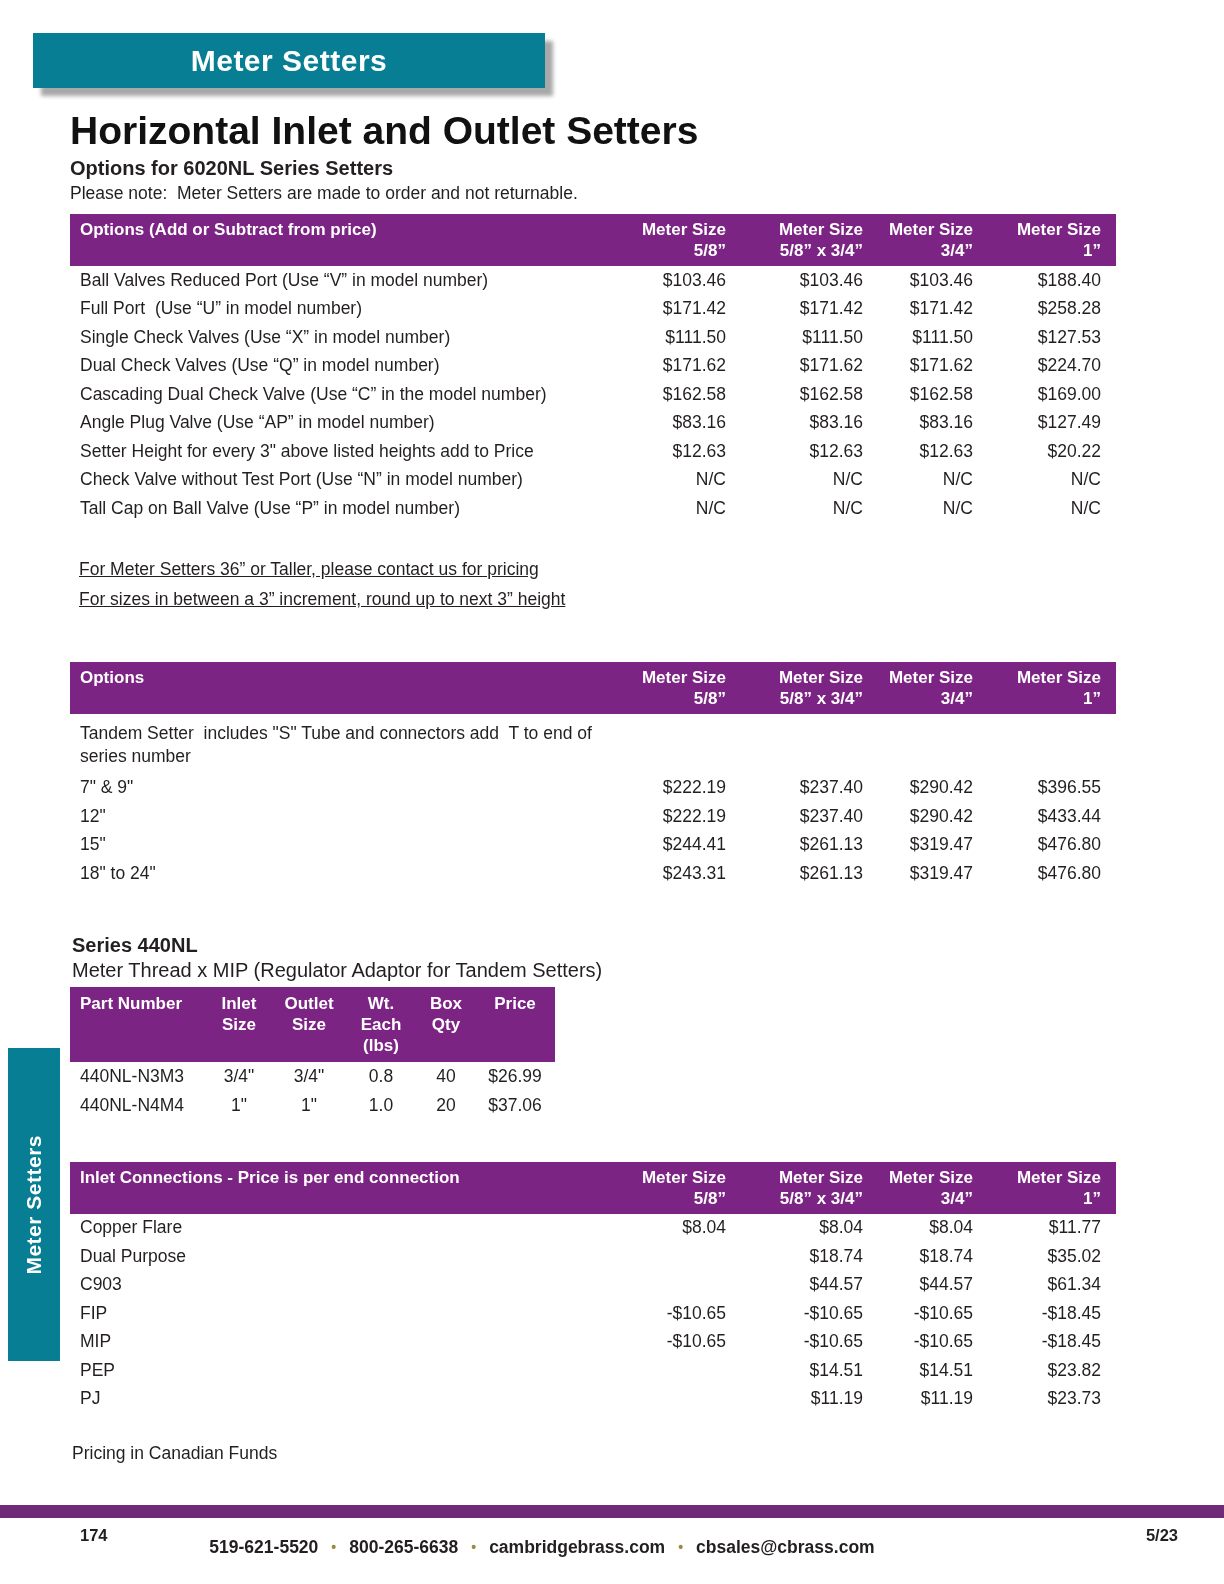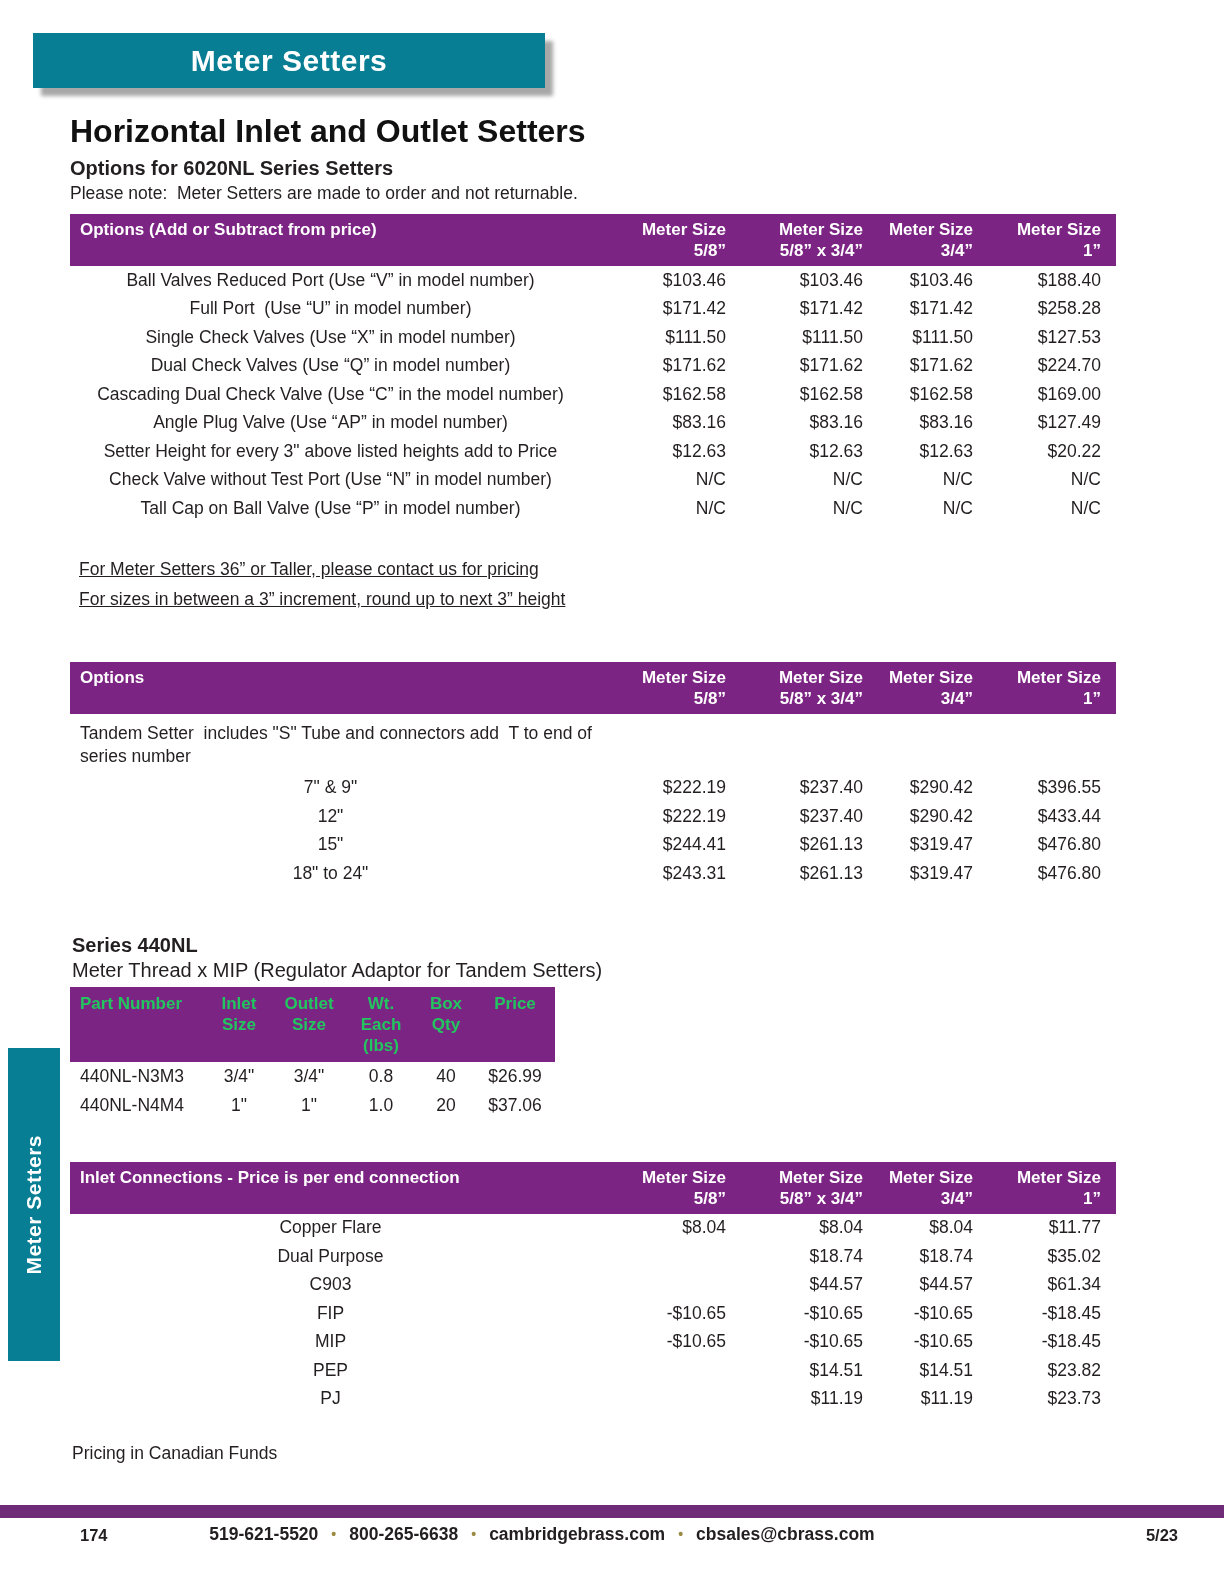--- a/index.html
+++ b/index.html
@@ -10,44 +10,44 @@
   
   .banner {
     position:absolute; left:33px; top:33px; width:512px; height:55px;
     background:#087E95; box-shadow:8px 8px 4px #a8a8a8;
     display:flex; align-items:center; justify-content:center;
   }
   .banner span { color:#fff; font-weight:bold; font-size:30px; letter-spacing:0.5px; }
 
   .content { position:absolute; left:70px; top:110px; width:1046px; }
 
-  h1.title { font-size:32px; font-weight:bold; color:#111; line-height:42px; }
+  h1.title { font-size:39px; font-weight:bold; color:#111; line-height:42px; }
   h2.subtitle { font-size:20px; font-weight:bold; line-height:26px; margin-top:3px; }
   p.order-note { font-size:17.5px; line-height:24px; white-space:pre-wrap; }
 
   table.pricing { border-collapse:collapse; width:1046px; table-layout:fixed; margin-top:9px; }
   table.pricing th { background:#7C2483; color:#fff; font-weight:bold; font-size:17px;
     vertical-align:top; padding-top:5px; padding-bottom:5px; line-height:21px; }
   th.tbl-title { text-align:left; padding-left:10px; }
   th.mh { text-align:right; padding-right:15px; }
   table.pricing td { font-size:17.5px; height:28.5px; vertical-align:middle; }
-  td.lbl { text-align:center; padding-left:10px; white-space:pre-wrap;margin-top:41px; }
+  td.lbl { text-align:left; padding-left:10px; white-space:pre-wrap;margin-top:41px; }
   td.num, th.num { text-align:right; padding-right:15px; }
   td.intro-cell { padding:8px 10px 6px 10px; height:auto; }
   .intro { font-size:17.5px; line-height:23px; max-width:545px; white-space:pre-wrap; }
 
   .notes { margin-top:31px; }
   .notes div { font-size:17.5px; line-height:30px; padding-left:9px;text-decoration:underline; }
 
   .gap-t2 { height:39px; }
   .series-head { font-size:20px; font-weight:bold; line-height:25px; margin-top:45px; padding-left:2px; }
   .series-sub { font-size:20px; line-height:25px; padding-left:2px; }
 
   table.small { border-collapse:collapse; table-layout:fixed; width:485px; margin-top:4px; }
-  table.small th { background:#7C2483; color:#22c55e; font-weight:bold; font-size:17px;
+  table.small th { background:#7C2483; color:#ffffff; font-weight:bold; font-size:17px;
     line-height:21px; vertical-align:top; padding-top:6px; padding-bottom:6px; text-align:center; }
   table.small th.left { text-align:left; padding-left:10px; }
   table.small td { font-size:17.5px; height:29px; text-align:center; vertical-align:middle; }
   table.small td.left { text-align:left; padding-left:10px; }
 
   .gap-t4 { height:33px; }
   .pricing-note { font-size:17.5px; margin-top:30px; padding-left:2px; }
 
   
   .sidebar {
@@ -56,21 +56,21 @@
   }
   .sidebar span {
     writing-mode:vertical-rl; transform:rotate(180deg);
     color:#fff; font-weight:bold; font-size:21px; letter-spacing:0.5px; white-space:nowrap;
   }
 
   
   .footer-bar { position:absolute; left:0; top:1505px; width:1224px; height:13px; background:#702B78; }
   .footer-row { position:absolute; left:0; top:1524px; width:1224px; height:26px; font-size:17.5px;font-weight:bold; }
   .footer-page { position:absolute; left:80px; top:2px; font-size:16.5px; }
-  .footer-center { position:absolute; left:0; width:1084px; text-align:center; top:0; }
+  .footer-center { position:absolute; left:0; width:1084px; text-align:center; top:13px; }
   .footer-center .sep { color:#9A8A42; margin:0 13px; font-size:14px; vertical-align:1px; }
   .footer-edition { position:absolute; right:46px; top:2px; font-size:16.5px; }
 </style>
 </head>
 <body>
 
 <div class="page">
 
   <div class="banner">
     <span>Meter Setters</span>

